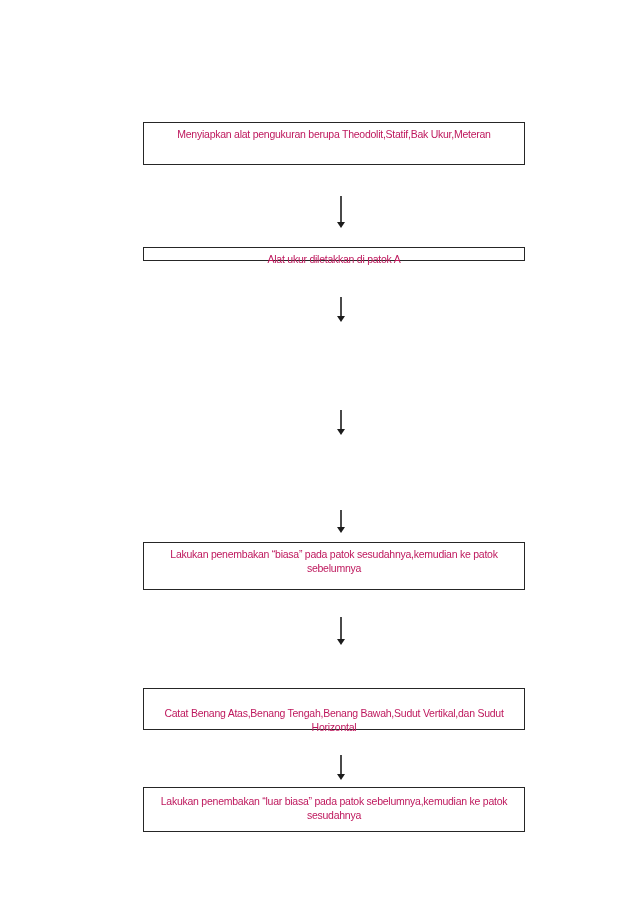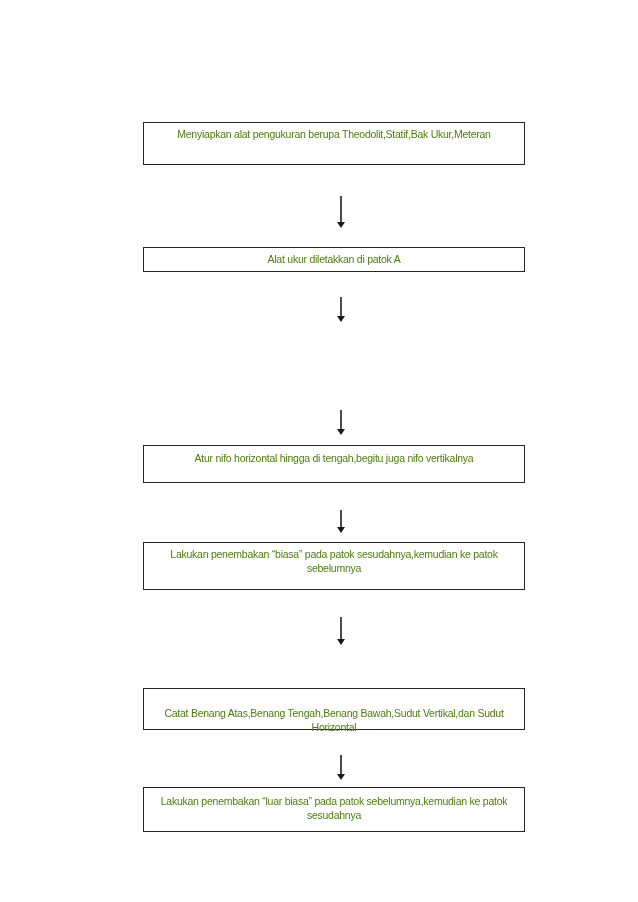--- a/index.html
+++ b/index.html
@@ -6,38 +6,38 @@
     margin: 0;
     padding: 0;
     background: #ffffff;
   }
   .page {
     position: relative;
     width: 638px;
     height: 902px;
     background: #ffffff;
     font-family: "Liberation Sans", sans-serif;
-    color: #4d7c0f;
+    color: #be185d;
     overflow: hidden;
   }
   .flow-box {
     position: absolute;
     left: 143px;
     width: 382px;
     box-sizing: border-box;
     border: 1.4px solid #262626;
     background: #ffffff;
     text-align: center;
     font-size: 10.5px;
     letter-spacing: -0.25px;
     line-height: 14px;
     padding: 4px 5px 0 5px;
   }
   .box1 { top: 122px; height: 43px; }
-  .box2 { top: 247px; height: 25px; padding-top: 4px; }
+  .box2 { top: 247px; height: 14px; padding-top: 4px; }
   .box3 { top: 340px; height: 45px; padding-top: 5px; }
   .box4 { top: 445px; height: 38px; padding-top: 5px; }
   .box5 { top: 542px; height: 48px; }
   .box6 { top: 688px; height: 42px; padding-top: 17px; }
   .box7 { top: 787px; height: 45px; padding-top: 6px; }
 
   .flow-arrow {
     position: absolute;
     left: 337px;
     width: 8px;
@@ -86,23 +86,20 @@
     <span class="shaft"></span>
     <span class="head"></span>
   </div>
 
 
   <div class="flow-arrow arrow3">
     <span class="shaft"></span>
     <span class="head"></span>
   </div>
 
-  <div class="flow-box box4">
-    <span>Atur nifo horizontal hingga di tengah,begitu juga nifo vertikalnya</span>
-  </div>
 
   <div class="flow-arrow arrow4">
     <span class="shaft"></span>
     <span class="head"></span>
   </div>
 
   <div class="flow-box box5">
     <span>Lakukan penembakan “biasa” pada patok sesudahnya,kemudian ke patok sebelumnya</span>
   </div>
 

